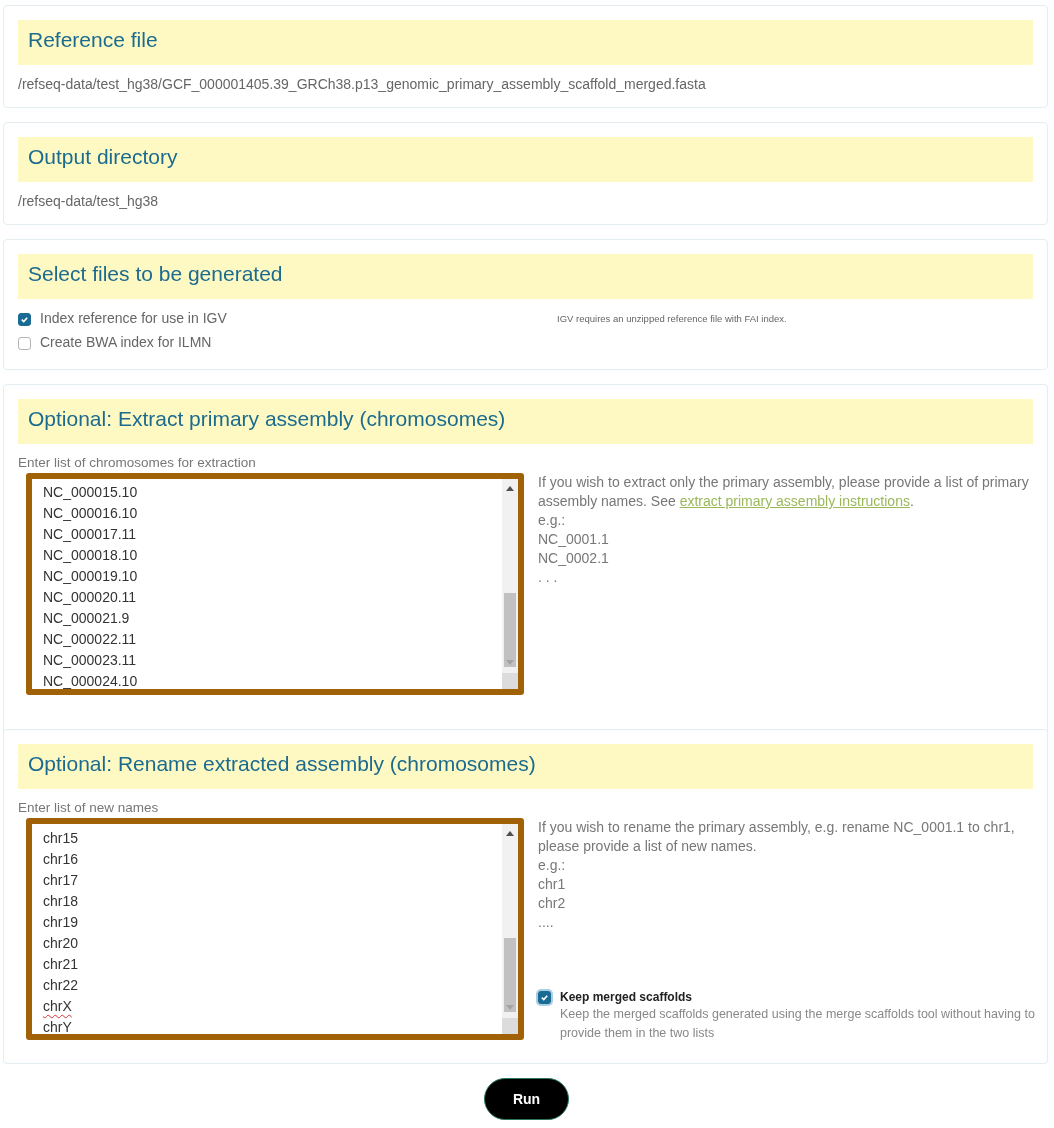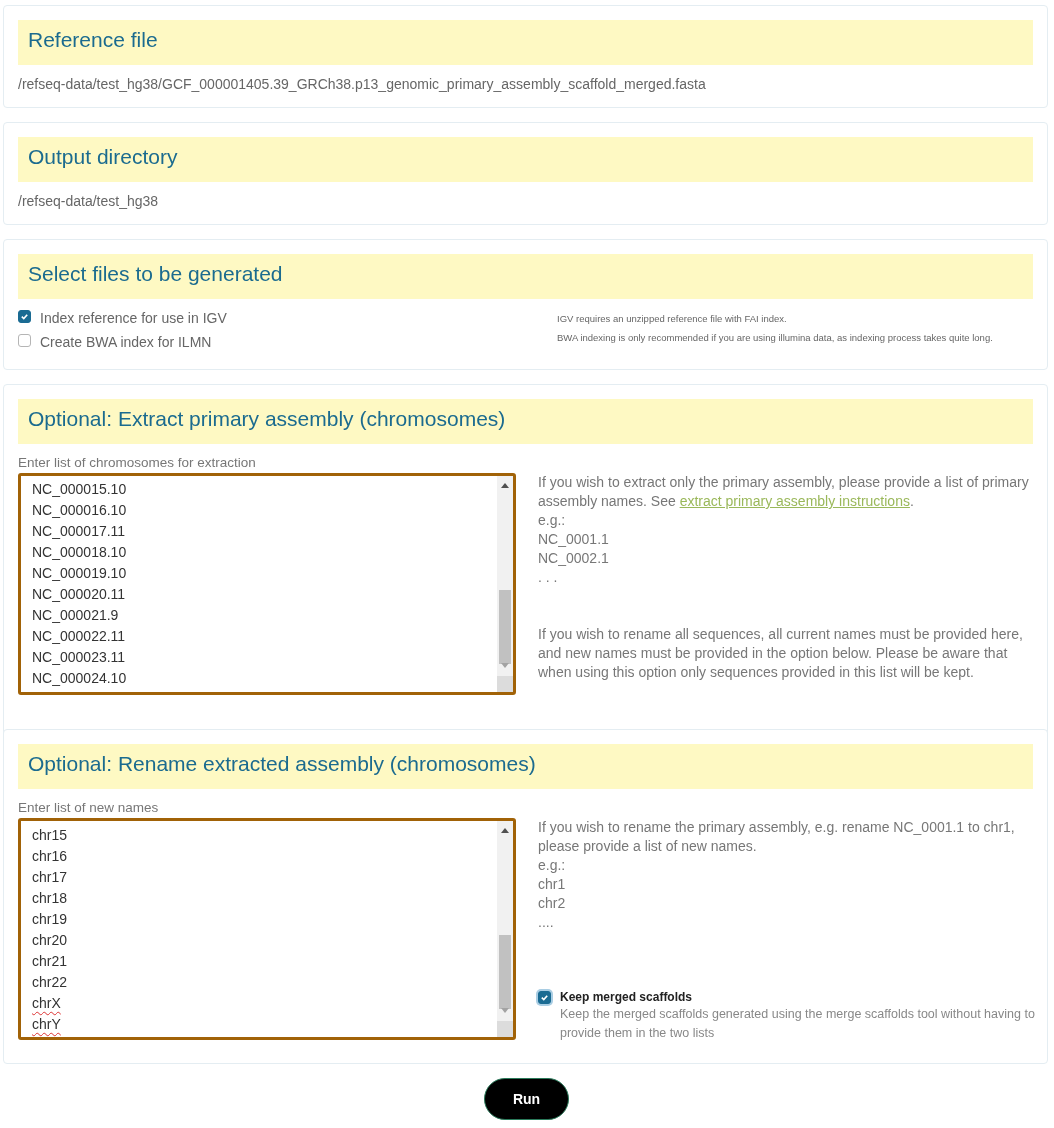--- a/index.html
+++ b/index.html
@@ -17,33 +17,33 @@
     position: absolute; left: 14px; right: 14px; top: 14px; height: 45px;
     background: #fef9c3;
   }
   .card-title {
     position: absolute; left: 10px; top: 8px;
     font-size: 21px; color: #1b6b8f; white-space: nowrap;
   }
   .path-text {
     position: absolute; left: 14px; font-size: 14px; color: #666; white-space: nowrap;
   }
-  .chk-row { position: absolute; left: 14px; display: flex; align-items: flex-start; font-size: 14px; color: #666; }
+  .chk-row { position: absolute; left: 14px; display: flex; align-items: flex-end; font-size: 14px; color: #666; }
   .chk {
     width: 13px; height: 13px; border-radius: 3px; box-sizing: border-box;
     margin-right: 9px; display: inline-flex; align-items: center; justify-content: center;
   }
   .chk.on { background: #1a6b93; border: 1px solid #1a6b93; }
   .chk.off { background: #fff; border: 1px solid #b5b5b5; }
   .chk svg { width: 9px; height: 9px; }
   .note-small { position: absolute; left: 534px; font-size: 9.5px; color: #666; white-space: nowrap; padding-left: 19px; }
   .field-label { position: absolute; left: 14px; font-size: 13.5px; color: #777; white-space: nowrap; }
   .textarea {
-    position: absolute; left: 14px; width: 498px; height: 222px;
-    border: 3px solid #a16207; border-radius: 3px; box-sizing: border-box; overflow: hidden;
+    position: absolute; left: 22px; width: 498px; height: 222px;
+    border: 6px solid #a16207; border-radius: 3px; box-sizing: border-box; overflow: hidden;
     background: #fff;
   }
   .ta-lines { position: absolute; left: 11px; top: -7px; font-size: 14px; color: #333; line-height: 21px; }
   .ta-line { height: 21px; white-space: nowrap; }
   .ta-line.spell { text-decoration: underline wavy #d33; text-decoration-thickness: 1px; text-underline-offset: 3px; }
   .scrollbar {
     position: absolute; right: 0; top: 0; width: 16px; height: 100%;
     background: #f1f1f1;
   }
   .sb-up, .sb-down { position: absolute; left: 4px; width: 0; height: 0; border-left: 4px solid transparent; border-right: 4px solid transparent; }
@@ -88,21 +88,20 @@
           <path d="M2 5.2 L4.2 7.3 L8 3" stroke="#fff" stroke-width="1.8" fill="none"></path>
         </svg>
     </span>
     <span>Index reference for use in IGV</span>
   </label>
   <label class="chk-row" style="top:94px;">
     <span class="chk off"></span>
     <span>Create BWA index for ILMN</span>
   </label>
   <span class="note-small" style="top:73px;">IGV requires an unzipped reference file with FAI index.</span>
-  <span class="note-small" style="top:92px;">BWA indexing is only recommended if you are using illumina data, as indexing process takes quite long.</span>
 </div>
 
 <div class="card" style="top:384px; height:422px;">
   <div class="card-header">
     <span class="card-title">Optional: Extract primary assembly (chromosomes)</span>
   </div>
   <span class="field-label" style="top:70px;">Enter list of chromosomes for extraction</span>
   <div class="textarea" style="top:88px;">
     <div class="ta-lines" style="top:3px;">
       <div class="ta-line">NC_000015.10</div>
@@ -123,21 +122,20 @@
     </div>
     <span class="resize-grip"></span>
   </div>
   <div class="help-text" style="top:88px;">
     <span>If you wish to extract only the primary assembly, please provide a list of primary assembly names. See </span><a>extract primary assembly instructions</a><span>.</span>
     <div>e.g.:</div>
     <div>NC_0001.1</div>
     <div>NC_0002.1</div>
     <div>. . .</div>
   </div>
-  <div class="help-text" style="top:240px;">If you wish to rename all sequences, all current names must be provided here, and new names must be provided in the option below. Please be aware that when using this option only sequences provided in this list will be kept.</div>
 </div>
 
 <div class="card" style="top:729px; height:335px;">
   <div class="card-header">
     <span class="card-title">Optional: Rename extracted assembly (chromosomes)</span>
   </div>
   <span class="field-label" style="top:70px;">Enter list of new names</span>
   <div class="textarea" style="top:88px;">
     <div class="ta-lines" style="top:4px;">
       <div class="ta-line">chr15</div>

